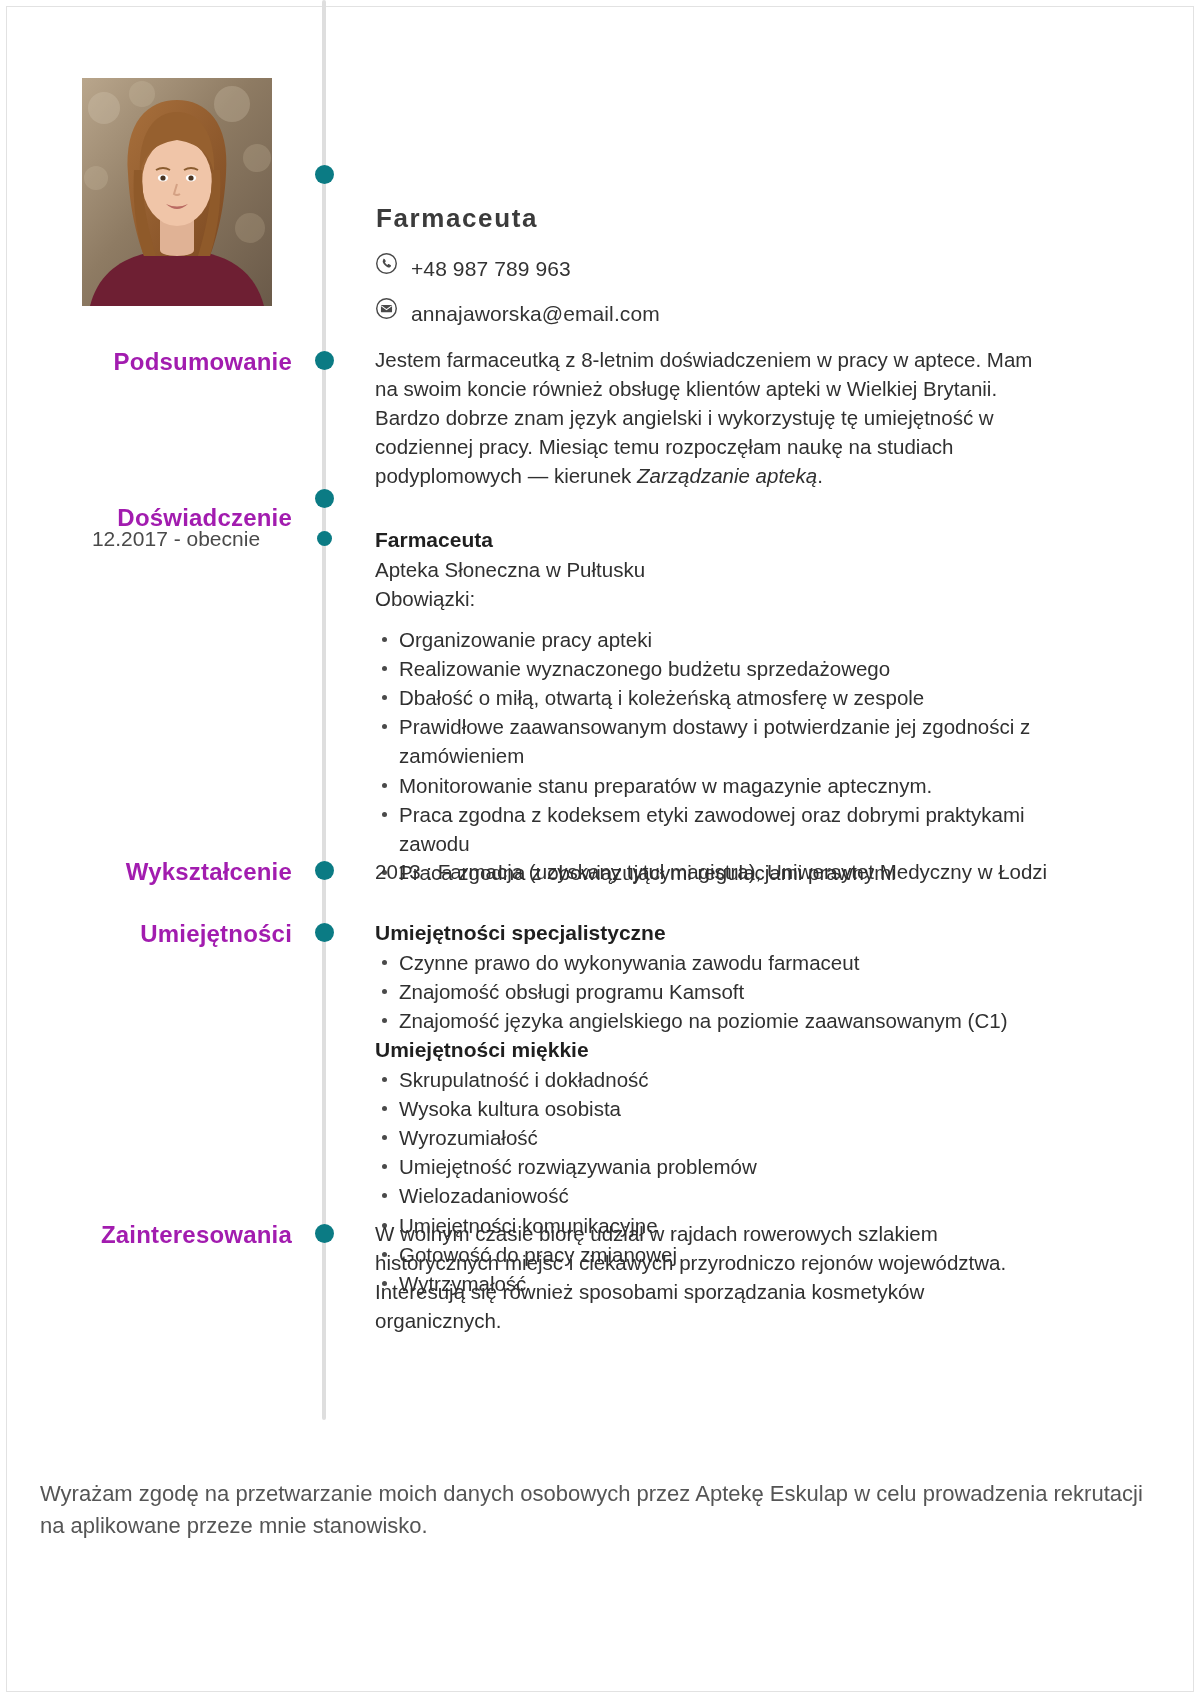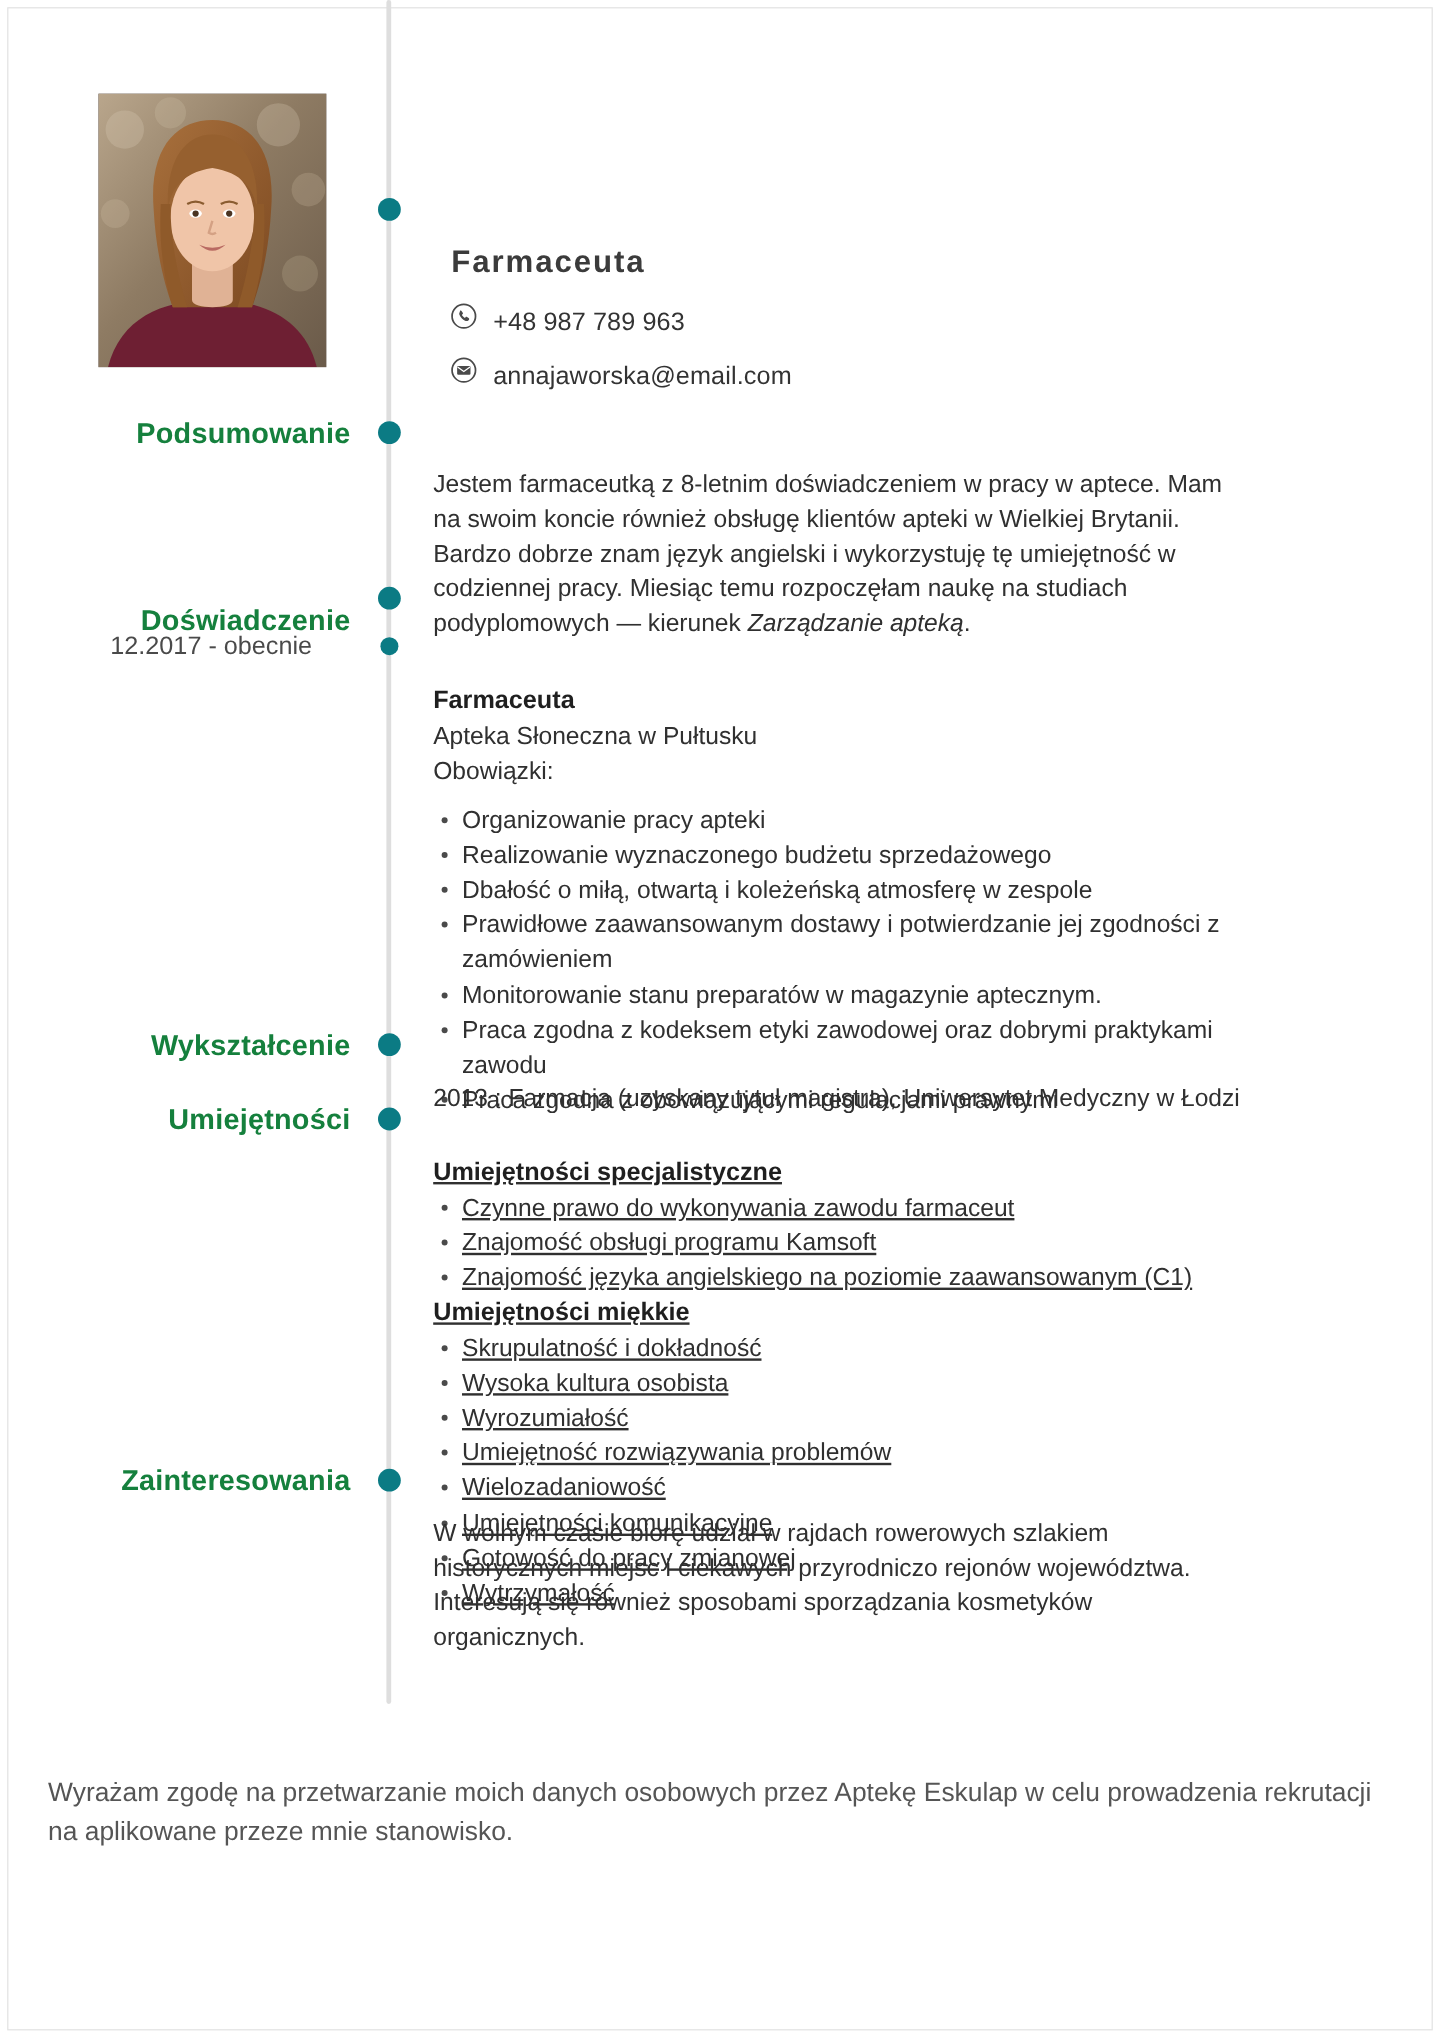--- a/index.html
+++ b/index.html
@@ -93,21 +93,21 @@
   }
 
   
   .section-label {
     position: absolute;
     width: 232px;
     text-align: right;
     left: 60px;
     font-size: 24px;
     font-weight: bold;
-    color: #15803d;
+    color: #a21caf;
     letter-spacing: 0.2px;
   }
   .section-dot {
     position: absolute;
     left: 315px;
     width: 19px; height: 19px;
     border-radius: 50%;
     background: #0b7b84;
   }
   .section-dot.small {
@@ -117,26 +117,25 @@
   .date-label {
     position: absolute;
     width: 232px;
     text-align: center;
     left: 60px;
     font-size: 21px;
     color: #4a4a4a;
   }
   .body-block {
     position: absolute;
-    left: 361px;
+    left: 375px;
     width: 680px;
     font-size: 20.5px;
     color: #303030;
     line-height: 1.42;
-    margin-top: 44px;
   }
   .body-block p { margin: 0; }
   .strong-line {
     font-weight: bold;
     color: #1f1f1f;
     font-size: 21px;
   }
   .plain-line { font-size: 20.5px; }
   ul.bullets {
     list-style: none;
@@ -279,21 +278,21 @@
   </div>
 
   <div class="section-label" style="top:858px;">Wykształcenie</div>
   <div class="section-dot" style="top:861px;"></div>
   <div class="body-block" style="top:857px; width:690px;">
     <p class="plain-line">2013 : Farmacja (uzyskany tytuł magistra), Uniwersytet Medyczny w Łodzi</p>
   </div>
 
   <div class="section-label" style="top:920px;">Umiejętności</div>
   <div class="section-dot" style="top:923px;"></div>
-  <div class="body-block" style="top:918px; width:690px;text-decoration:underline;">
+  <div class="body-block" style="top:918px; width:690px;">
     <p class="strong-line">Umiejętności specjalistyczne</p>
     <ul class="bullets">
         <li>Czynne prawo do wykonywania zawodu farmaceut</li>
         <li>Znajomość obsługi programu Kamsoft</li>
         <li>Znajomość języka angielskiego na poziomie zaawansowanym (C1)</li>
       </ul>
     <p class="strong-line">Umiejętności miękkie</p>
     <ul class="bullets">
         <li>Skrupulatność i dokładność</li>
         <li>Wysoka kultura osobista</li>

